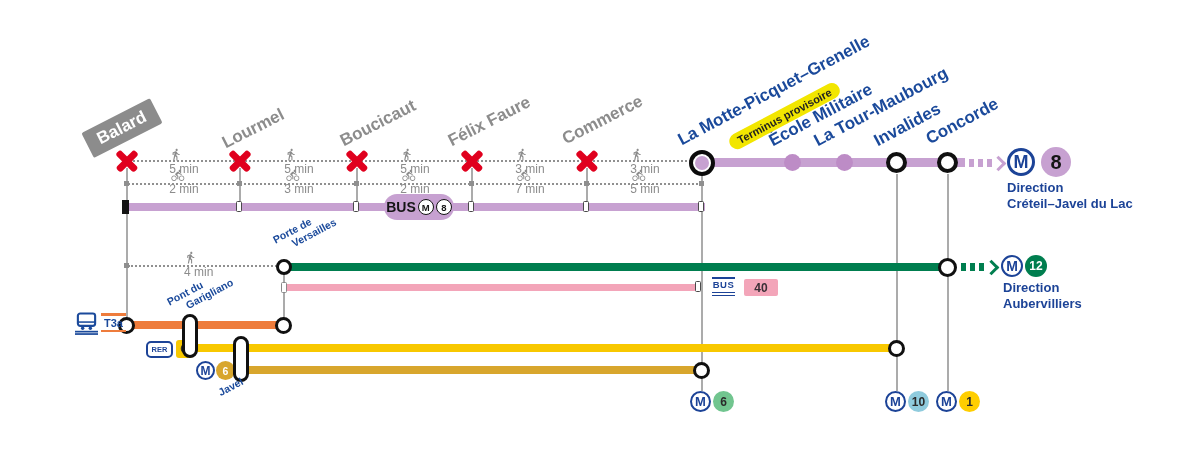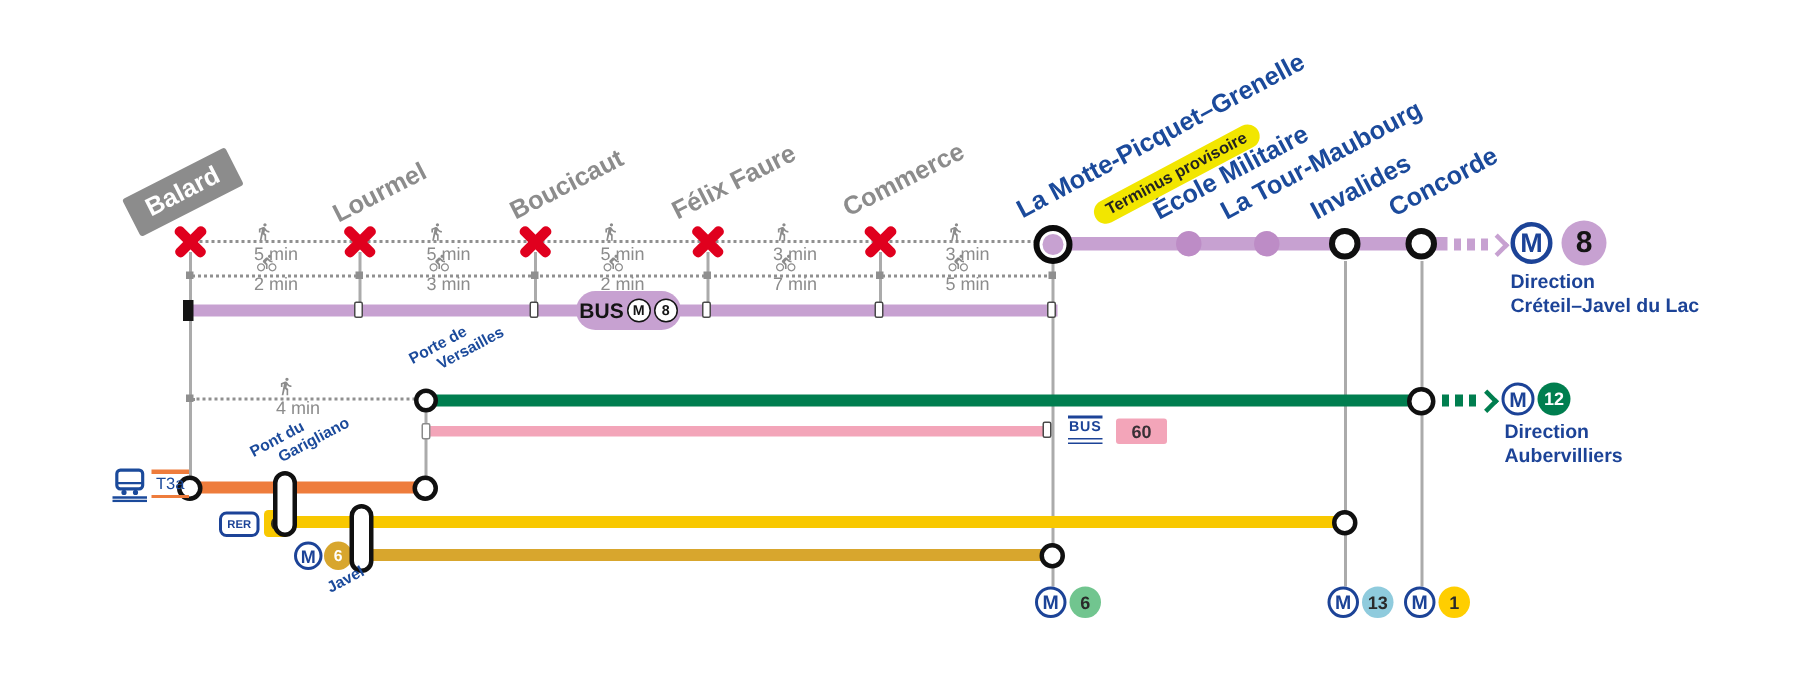--- a/index.html
+++ b/index.html
@@ -73,21 +73,21 @@
   .badge80{position:absolute;left:744px;top:279px;width:34px;height:17px;background:#F3A5B9;border-radius:2px;
          display:flex;align-items:center;justify-content:center;font-size:12px;font-weight:800;color:#3A3036;z-index:6;}
   
   .rerbox{position:absolute;left:146px;top:341px;width:27px;height:17px;background:#fff;border:2px solid #1C4397;border-radius:5px;
          display:flex;align-items:center;justify-content:center;font-size:7.5px;font-weight:800;color:#1C4397;z-index:6;box-sizing:border-box;}
   .cbox{position:absolute;left:176px;top:340px;width:17px;height:18px;background:#F8C800;border-radius:3px;
          display:flex;align-items:center;justify-content:center;font-size:12px;font-weight:800;color:#33301F;z-index:6;}
   
   .t3a{position:absolute;left:101px;top:313px;display:flex;flex-direction:column;align-items:center;z-index:6;}
   .t3a .obar{width:25px;height:2.5px;background:#EE7C3C;}
-  .t3a .t{font-size:11px;font-weight:400;color:#1B4A9B;line-height:12px;margin:1px 0;}
+  .t3a .t{font-size:11px;font-weight:700;color:#1B4A9B;line-height:12px;margin:1px 0;}
   .tramicon{position:absolute;left:74px;top:312px;width:25px;height:23px;z-index:6;}
 </style>
 </head>
 <body>
 
 <svg width="0" height="0" style="position:absolute">
   <defs>
     <symbol id="walker" viewBox="0 0 24 24">
       <path d="M13.5 5.5c1.1 0 2-.9 2-2s-.9-2-2-2-2 .9-2 2 .9 2 2 2zM9.8 8.9 7 23h2.1l1.8-8 2.1 2v6h2v-7.5l-2.1-2 .6-3c1.3 1.5 3.3 2.5 5.5 2.5v-2c-1.9 0-3.5-1-4.3-2.4l-1-1.6c-.4-.6-1-1-1.7-1-.3 0-.5.1-.8.1L6 8.3V13h2V9.6l1.8-.7"></path>
     </symbol>
@@ -261,21 +261,21 @@
 
   <div class="hline pink80" style="left:284px;top:284px;width:414px;"></div>
   <div class="wsq" style="left:281px;top:282px;border-color:#8a8a8a;"></div>
   <div class="wsq" style="left:695px;top:281px;"></div>
   <div class="buslogo" style="left:712px;top:277px;">
     <div class="ln"></div>
     <div class="t">BUS</div>
     <div class="ln thin"></div>
     <div class="ln thin"></div>
   </div>
-  <div class="badge80">60</div>
+  <div class="badge80">40</div>
 
   <div class="hline orangeT3" style="left:130px;top:321px;width:154px;"></div>
   <div class="wcirc" style="left:118px;top:317px;width:17px;height:17px;"></div>
   <div class="wcirc" style="left:275px;top:317px;width:17px;height:17px;"></div>
   <svg class="tramicon">
       <use href="#tram"></use>
     </svg>
   <div class="t3a">
     <div class="obar"></div>
     <div class="t">T3a</div>
@@ -291,21 +291,21 @@
   <div class="wcirc" style="left:693px;top:362px;width:17px;height:17px;"></div>
   <div class="mlogo" style="left:196px;top:361px;width:19px;height:19px;font-size:12px;">M</div>
   <div class="numlogo" style="left:216px;top:361px;width:19px;height:19px;background:#D8A62D;color:#fff;font-size:10.5px;">6</div>
 
   <div class="capsule" style="left:182px;top:314px;"></div>
   <div class="capsule" style="left:233px;top:336px;height:46px;"></div>
 
   <div class="mlogo" style="left:690px;top:391px;width:21px;height:21px;font-size:13px;">M</div>
   <div class="numlogo" style="left:713px;top:391px;width:21px;height:21px;background:#71C58F;color:#2A2A2A;font-size:12px;">6</div>
   <div class="mlogo" style="left:885px;top:391px;width:21px;height:21px;font-size:13px;">M</div>
-  <div class="numlogo" style="left:908px;top:391px;width:21px;height:21px;background:#8FCBDD;color:#2A2A2A;font-size:12px;">13</div>
+  <div class="numlogo" style="left:908px;top:391px;width:21px;height:21px;background:#8FCBDD;color:#2A2A2A;font-size:12px;">10</div>
   <div class="mlogo" style="left:936px;top:391px;width:21px;height:21px;font-size:13px;">M</div>
   <div class="numlogo" style="left:959px;top:391px;width:21px;height:21px;background:#FFCE00;color:#2A2A2A;font-size:12px;">1</div>
 
   <div class="rlabel balard" style="left:94px;top:158px;">
       <span>Balard</span>
     </div>
   <div class="rlabel stn-grey" style="left:228px;top:153px;">
       <span>Lourmel</span>
     </div>
   <div class="rlabel stn-grey" style="left:346px;top:151px;">

